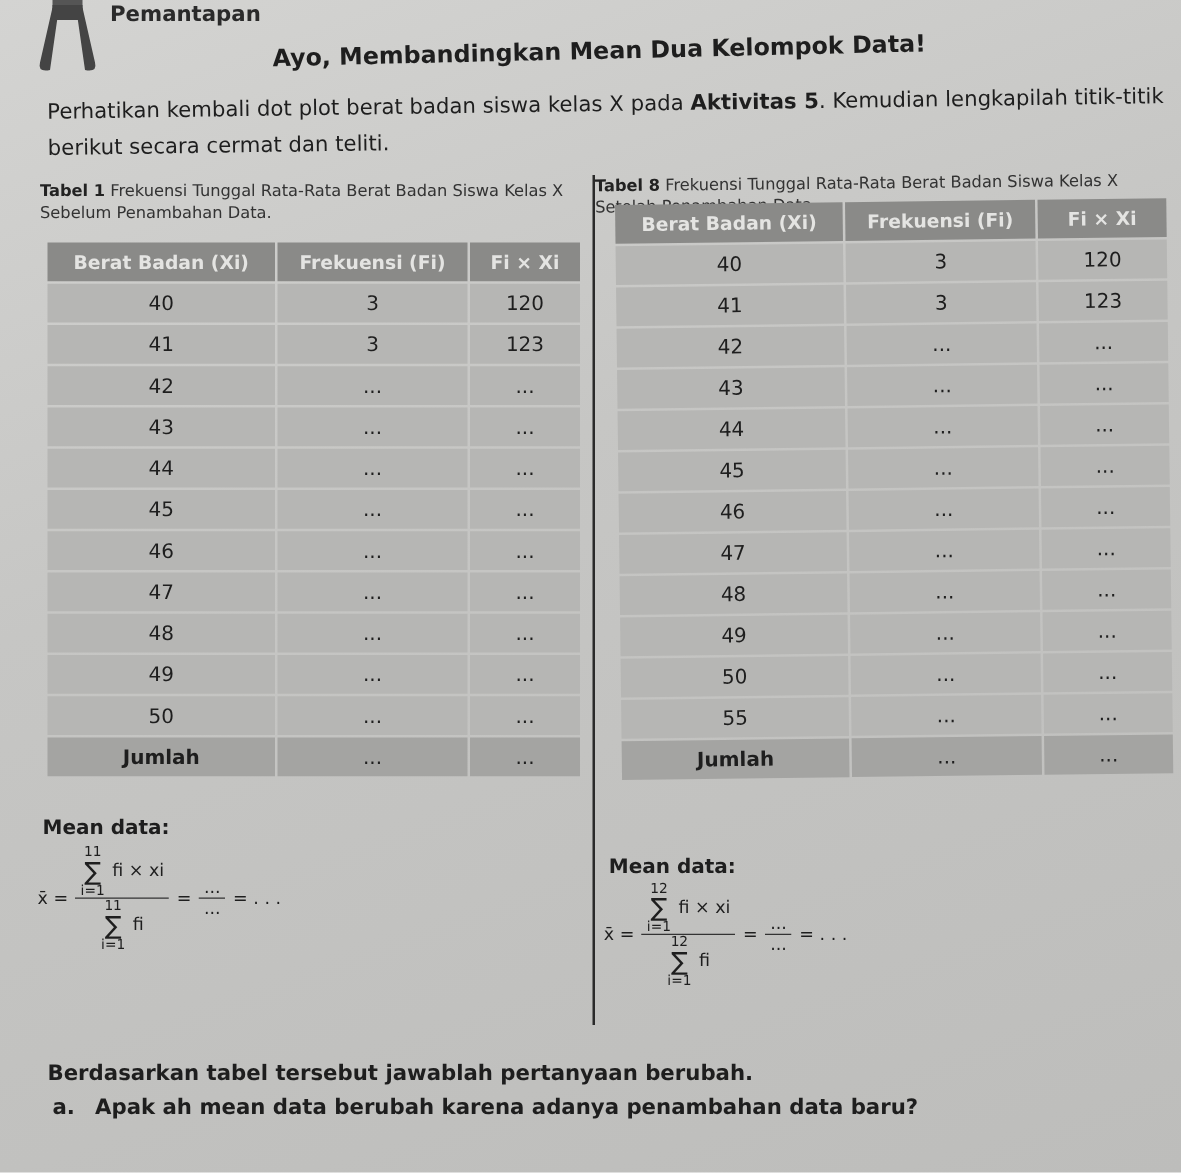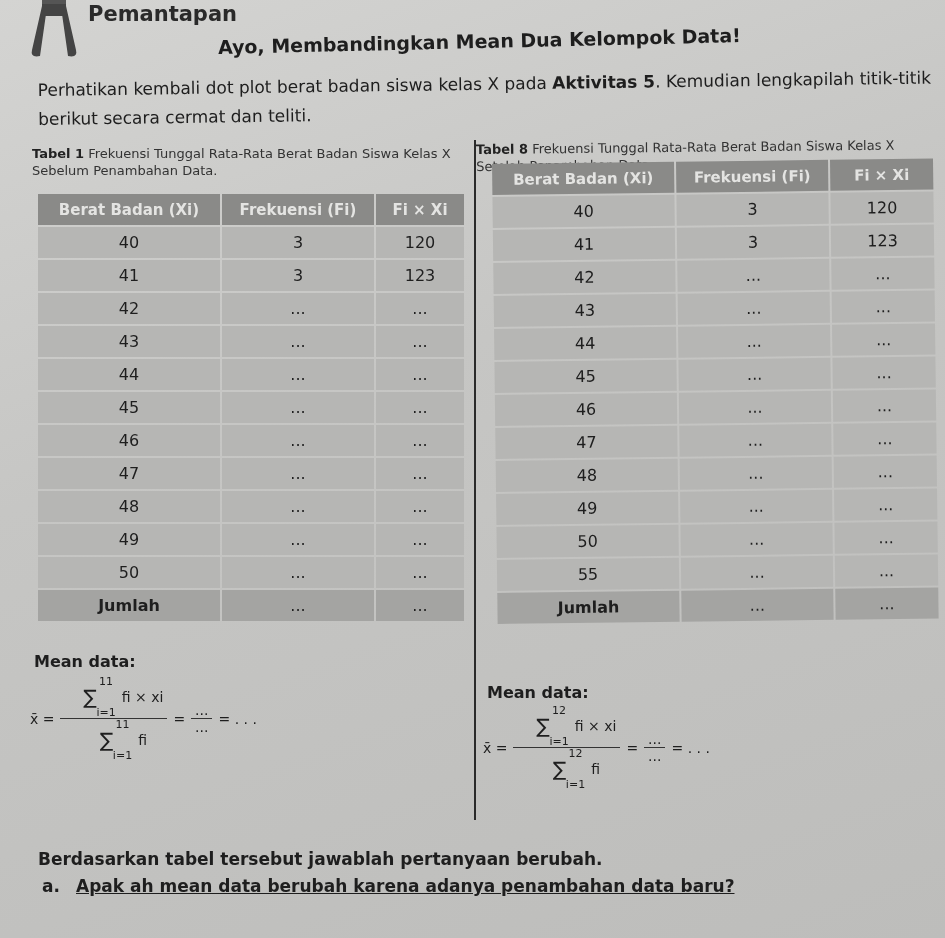--- a/index.html
+++ b/index.html
@@ -3,21 +3,21 @@
 <meta charset="utf-8">
 <style>
   html, body { margin:0; padding:0; }
   body {
     width:945px; height:938px; overflow:hidden;
     background: linear-gradient(160deg, #d4d4d2 0%, #c6c6c4 40%, #bdbdbb 100%);
     font-family: "DejaVu Sans", sans-serif; color:#1e1e1e; position:relative;
   }
   .abs { position:absolute; }
   .icon-ribbon { left:28px; top:0; width:52px; height:60px; }
-  .section-title { left:88px; top:2px; font-size:21px; font-weight:bold; color:#2a2a2a; }
+  .section-title { left:88px; top:2px; font-size:17px; font-weight:bold; color:#2a2a2a; }
   .subtitle { left:218px; top:36px; font-size:19px; font-weight:bold; transform:rotate(-1.3deg); transform-origin:left; }
   .intro { left:38px; top:76px; width:900px; font-size:17px; line-height:29px; transform:rotate(-0.8deg); transform-origin:left; }
   .caption { font-size:13px; color:#333; line-height:17px; }
   .caption b { color:#222; }
   .cap1 { left:32px; top:145px; width:430px; }
   .cap2 { left:476px; top:141px; width:465px; transform:rotate(-0.6deg); transform-origin:left; }
   .divider { left:474px; top:140px; width:2px; height:680px; background:#2a2a2a; }
   table.dt { border-collapse:separate; border-spacing:2px; position:absolute; font-size:16px; }
   table.dt th { background:#8a8a88; color:#e4e4e2; font-weight:bold; font-size:15px; height:31px; padding:0 6px; }
   table.dt td { background:#b6b6b4; text-align:center; height:31px; padding:0 6px; }
@@ -31,25 +31,25 @@
   .mean-label { font-size:16px;font-weight:bold; }
   .m1 { left:34px; top:652px; }
   .m2 { left:487px; top:683px; }
   .formula { font-family:"DejaVu Sans", sans-serif; font-size:14px; }
   .f1 { left:30px; top:676px; }
   .f2 { left:483px; top:705px; }
   .frac { display:inline-flex; flex-direction:column; align-items:center; vertical-align:middle; }
   .frac .num { border-bottom:1px solid #333; padding:0 4px; text-align:center; }
   .frac .den { text-align:center; }
   .sig { display:inline-flex; flex-direction:column; align-items:center; line-height:1; }
-  .sig .lim { font-size:11px;margin-left:32px; }
+  .sig .lim { font-size:11px; }
   .sig .s { font-size:20px; line-height:20px; }
   .row { display:flex; align-items:center; gap:6px; }
   .questions { left:38px; top:846px; font-size:17px; font-weight:bold; line-height:27px; }
-  .questions .q { padding-left:4px;text-decoration:underline; }
+  .questions .q { padding-left:4px; }
   .questions .q span.l { display:inline-block; width:34px; }
 </style>
 </head>
 <body>
 
 <div class="abs icon-ribbon">
   <svg width="52" height="60" viewBox="0 0 52 60">
     <rect x="14" y="0" width="24" height="8" fill="#555"></rect>
     <path d="M14 6 L4 50 Q2 58 12 56 L18 14 Z" fill="#444"></path>
     <path d="M38 6 L48 50 Q50 58 40 56 L34 14 Z" fill="#444"></path>

